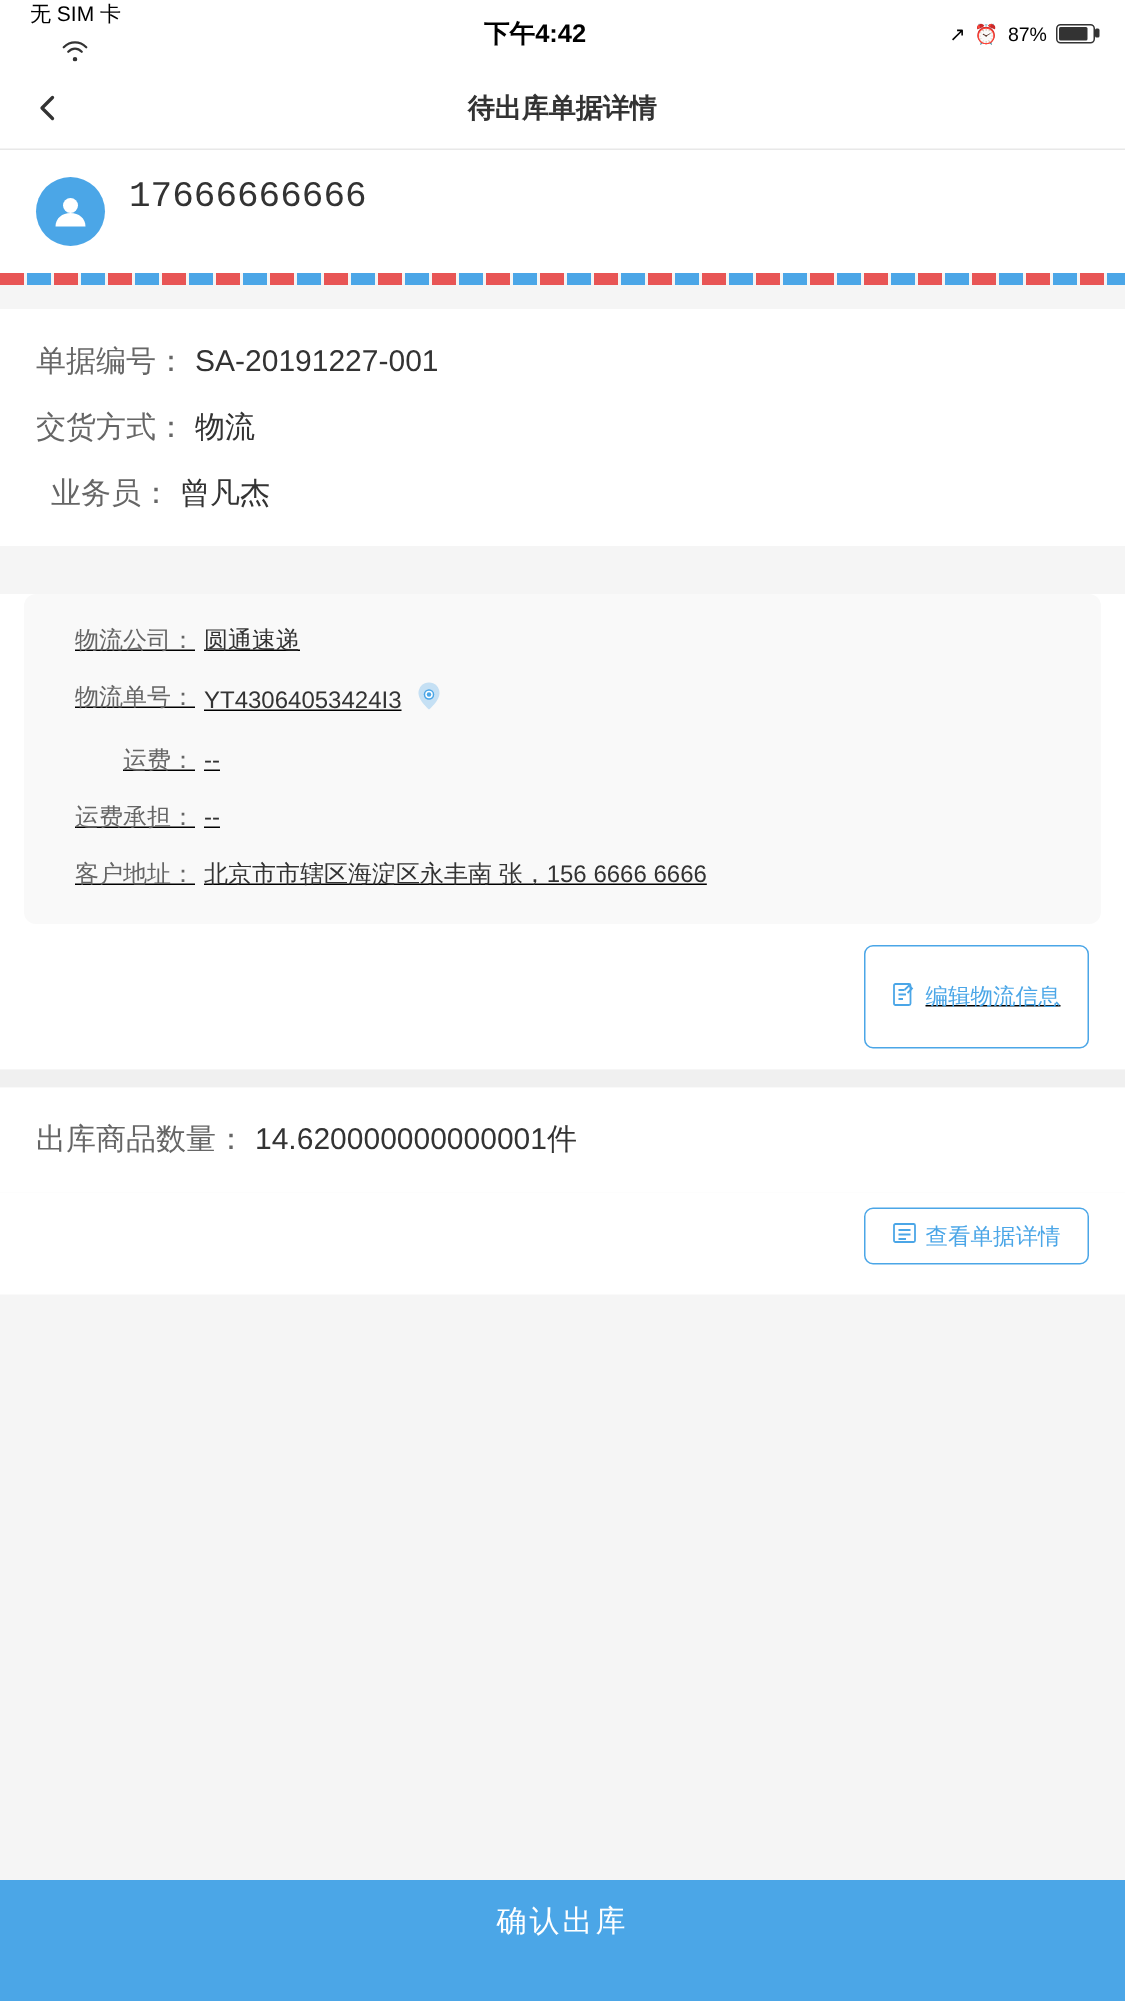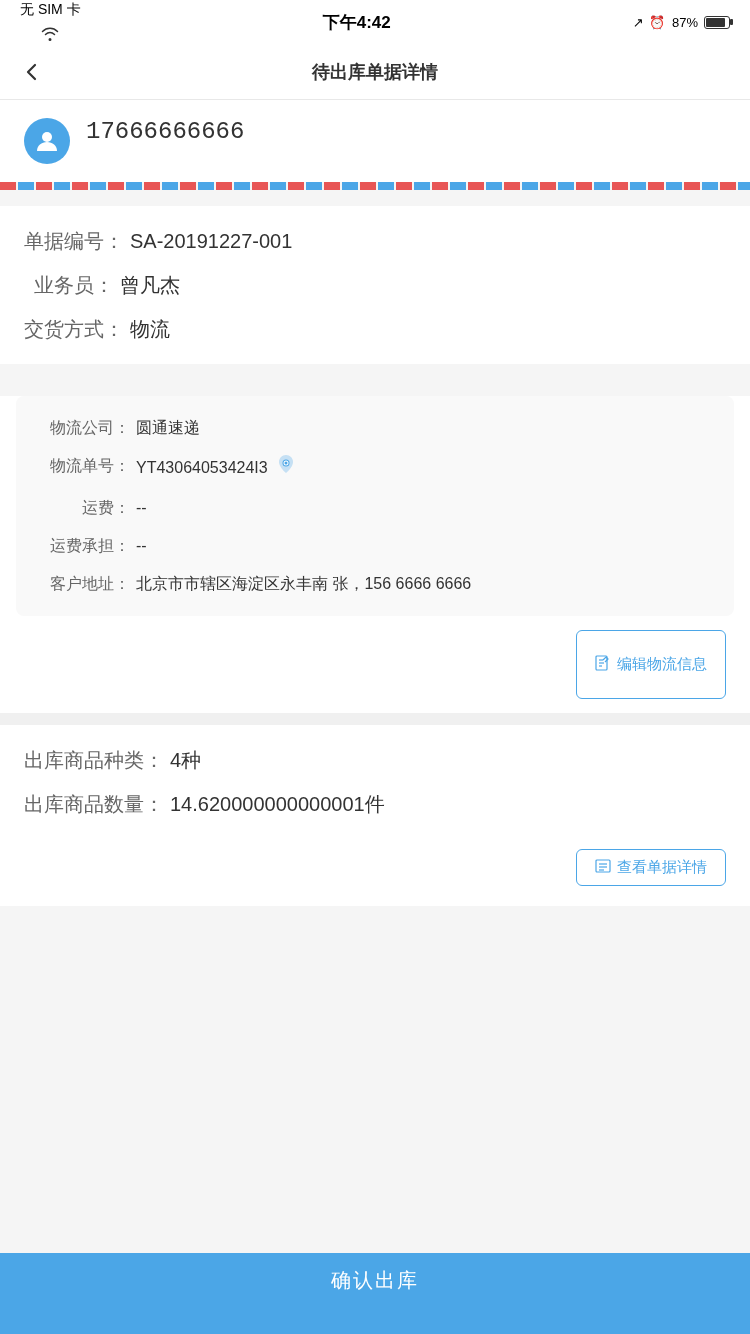--- a/index.html
+++ b/index.html
@@ -246,20 +246,21 @@
     }
 
     
     .bottom-placeholder {
       height: 100px;
     }
 
     .section-wrapper {
       background: #fff;
       margin-top: 16px;
+      text-decoration: underline;
     }
   </style>
 </head>
 <body>
 
 <div class="status-bar">
   <div class="status-left">
     <span>无 SIM 卡</span>
     <span>
       <svg width="18" height="14" viewBox="0 0 18 14" fill="none">
@@ -300,26 +301,26 @@
 </div>
 
 <div class="dashed-divider"></div>
 
 <div class="section">
   <div class="info-row">
     <span class="info-label">单据编号：</span>
     <span class="info-value">SA-20191227-001</span>
   </div>
   <div class="info-row">
+    <span class="info-label">交货方式：</span>
+    <span class="info-value">物流</span>
+  </div>
+  <div class="info-row">
     <span class="info-label">业务员：</span>
     <span class="info-value">曾凡杰</span>
-  </div>
-  <div class="info-row">
-    <span class="info-label">交货方式：</span>
-    <span class="info-value">物流</span>
   </div>
 </div>
 
 <div class="section-wrapper">
   <div style="height:16px; background:#f5f5f5;"></div>
   <div class="logistics-card">
     <div class="logistics-row">
       <span class="logistics-label">物流公司：</span>
       <span class="logistics-value">圆通速递</span>
     </div>
@@ -363,24 +364,20 @@
       </span>
       <span>编辑物流信息</span>
     </button>
   </div>
 </div>
 
 <div class="section-sep"></div>
 
 <div class="product-section">
   <div class="info-row">
-    <span class="info-label">出库商品种类：</span>
-    <span class="info-value">4种</span>
-  </div>
-  <div class="info-row">
     <span class="info-label">出库商品数量：</span>
     <span class="info-value">14.620000000000001件</span>
   </div>
 </div>
 <div class="btn-detail">
   <button class="view-detail-btn">
     <span>
       <svg width="16" height="16" viewBox="0 0 16 16" fill="none">
         <rect x="1" y="2" width="14" height="12" rx="1" stroke="#4ba6e7" stroke-width="1.2"></rect>
         <line x1="4" y1="6" x2="12" y2="6" stroke="#4ba6e7" stroke-width="1.2"></line>

